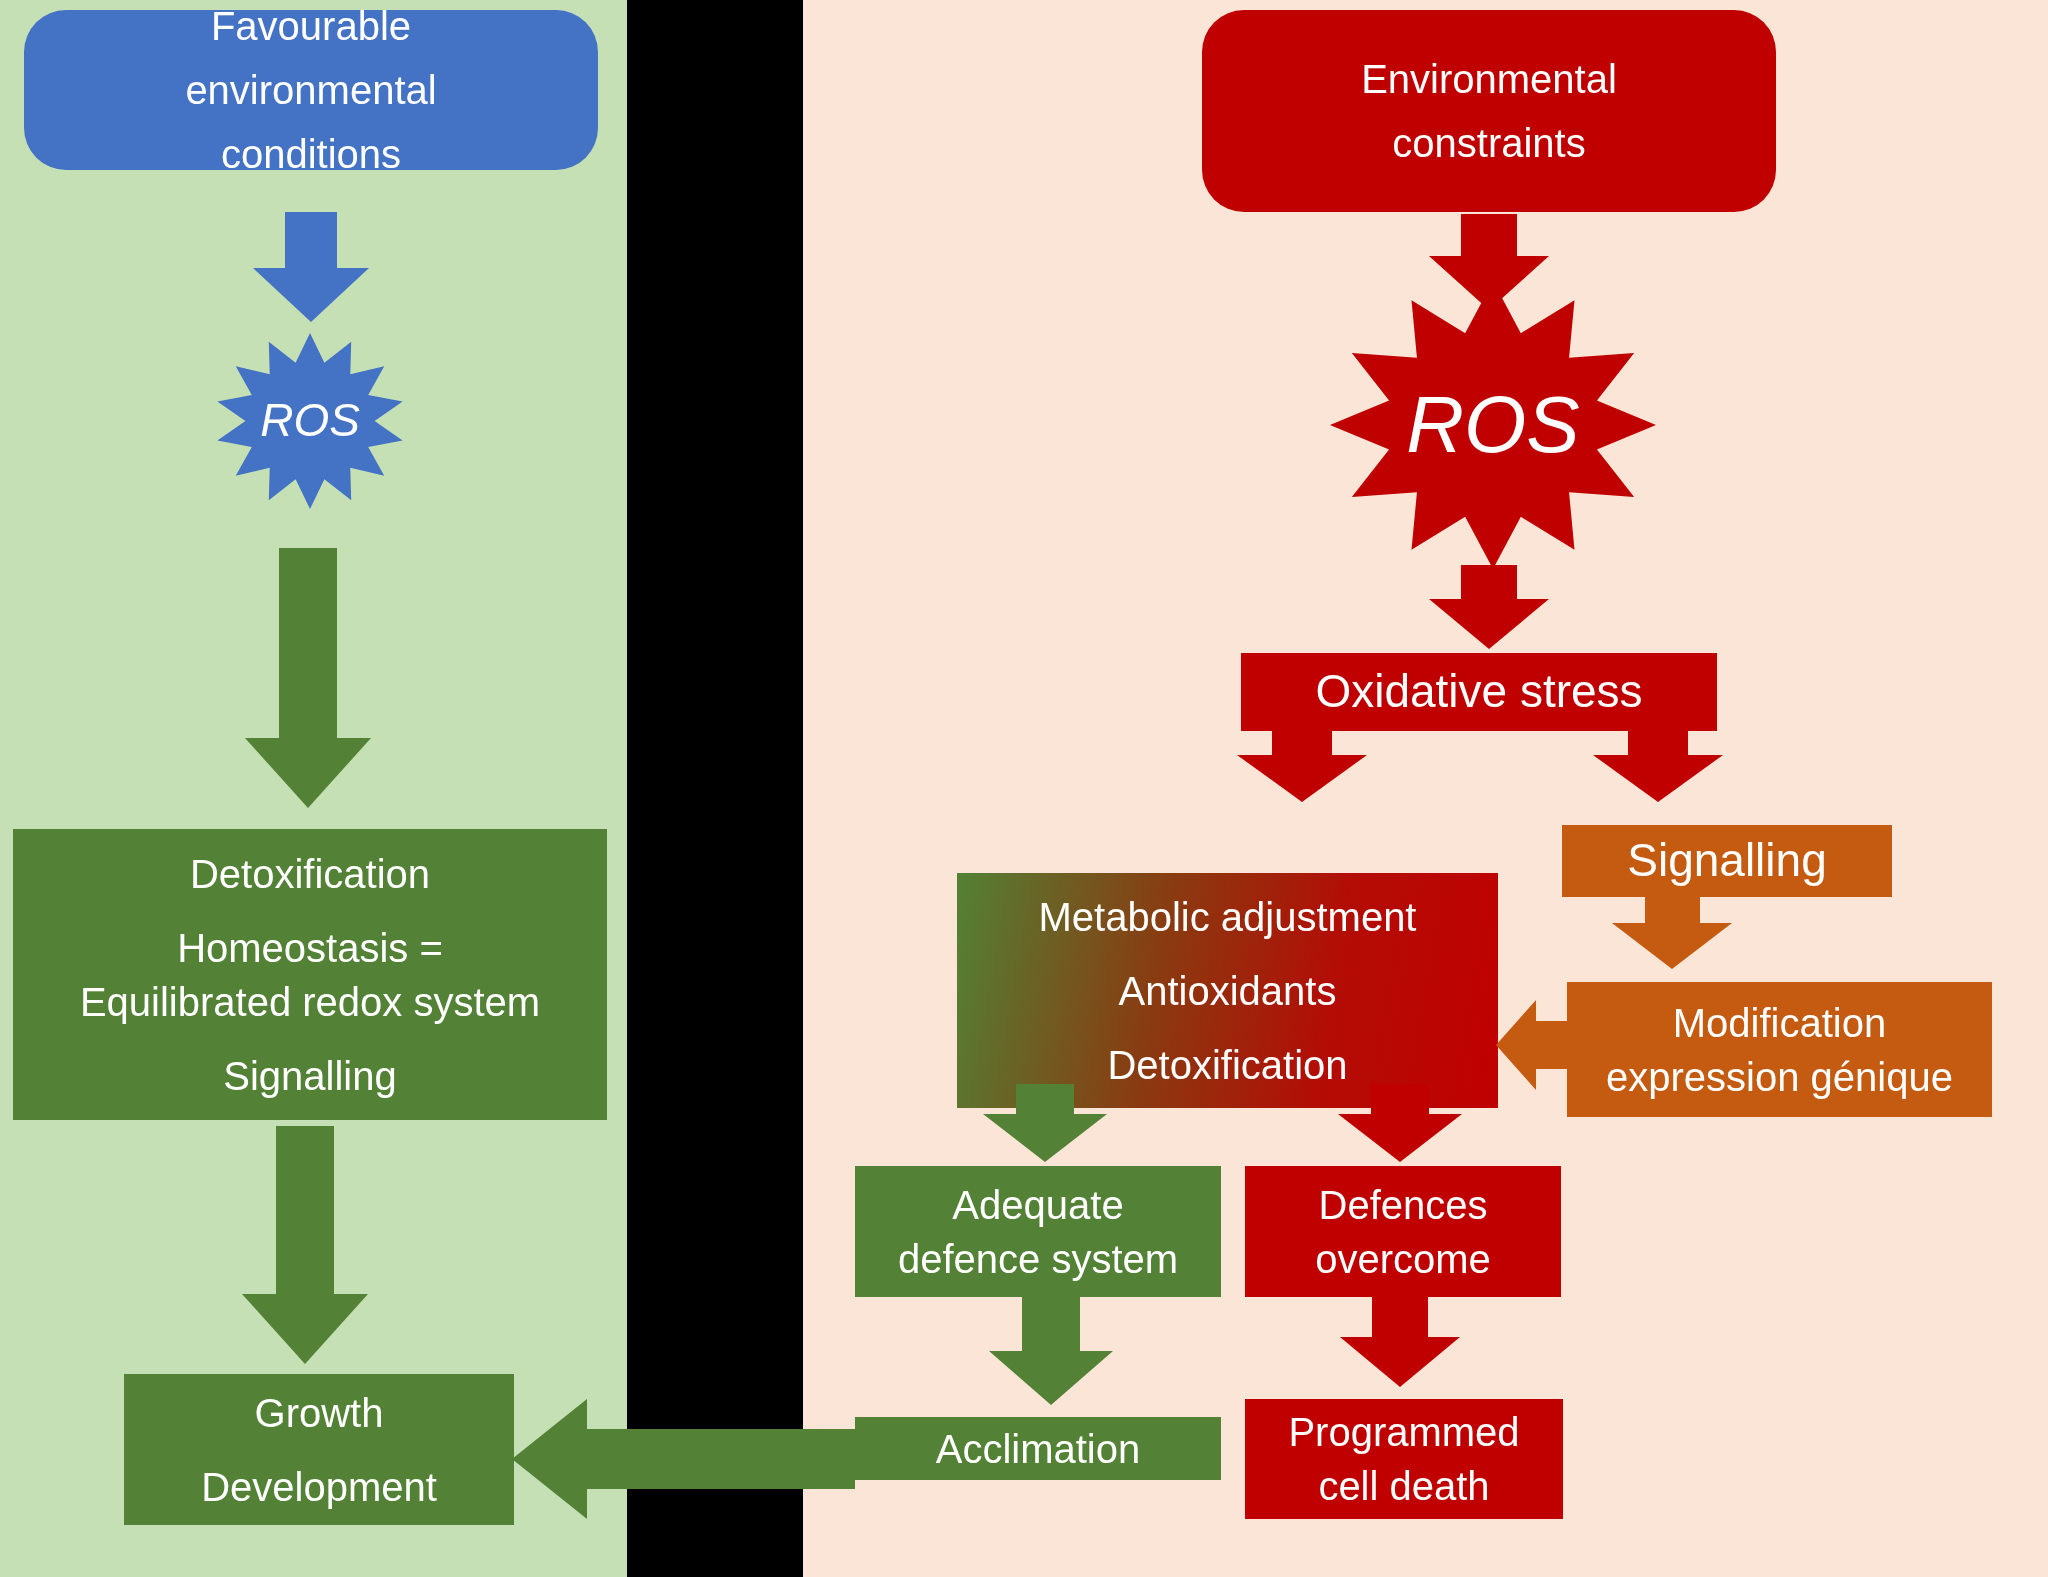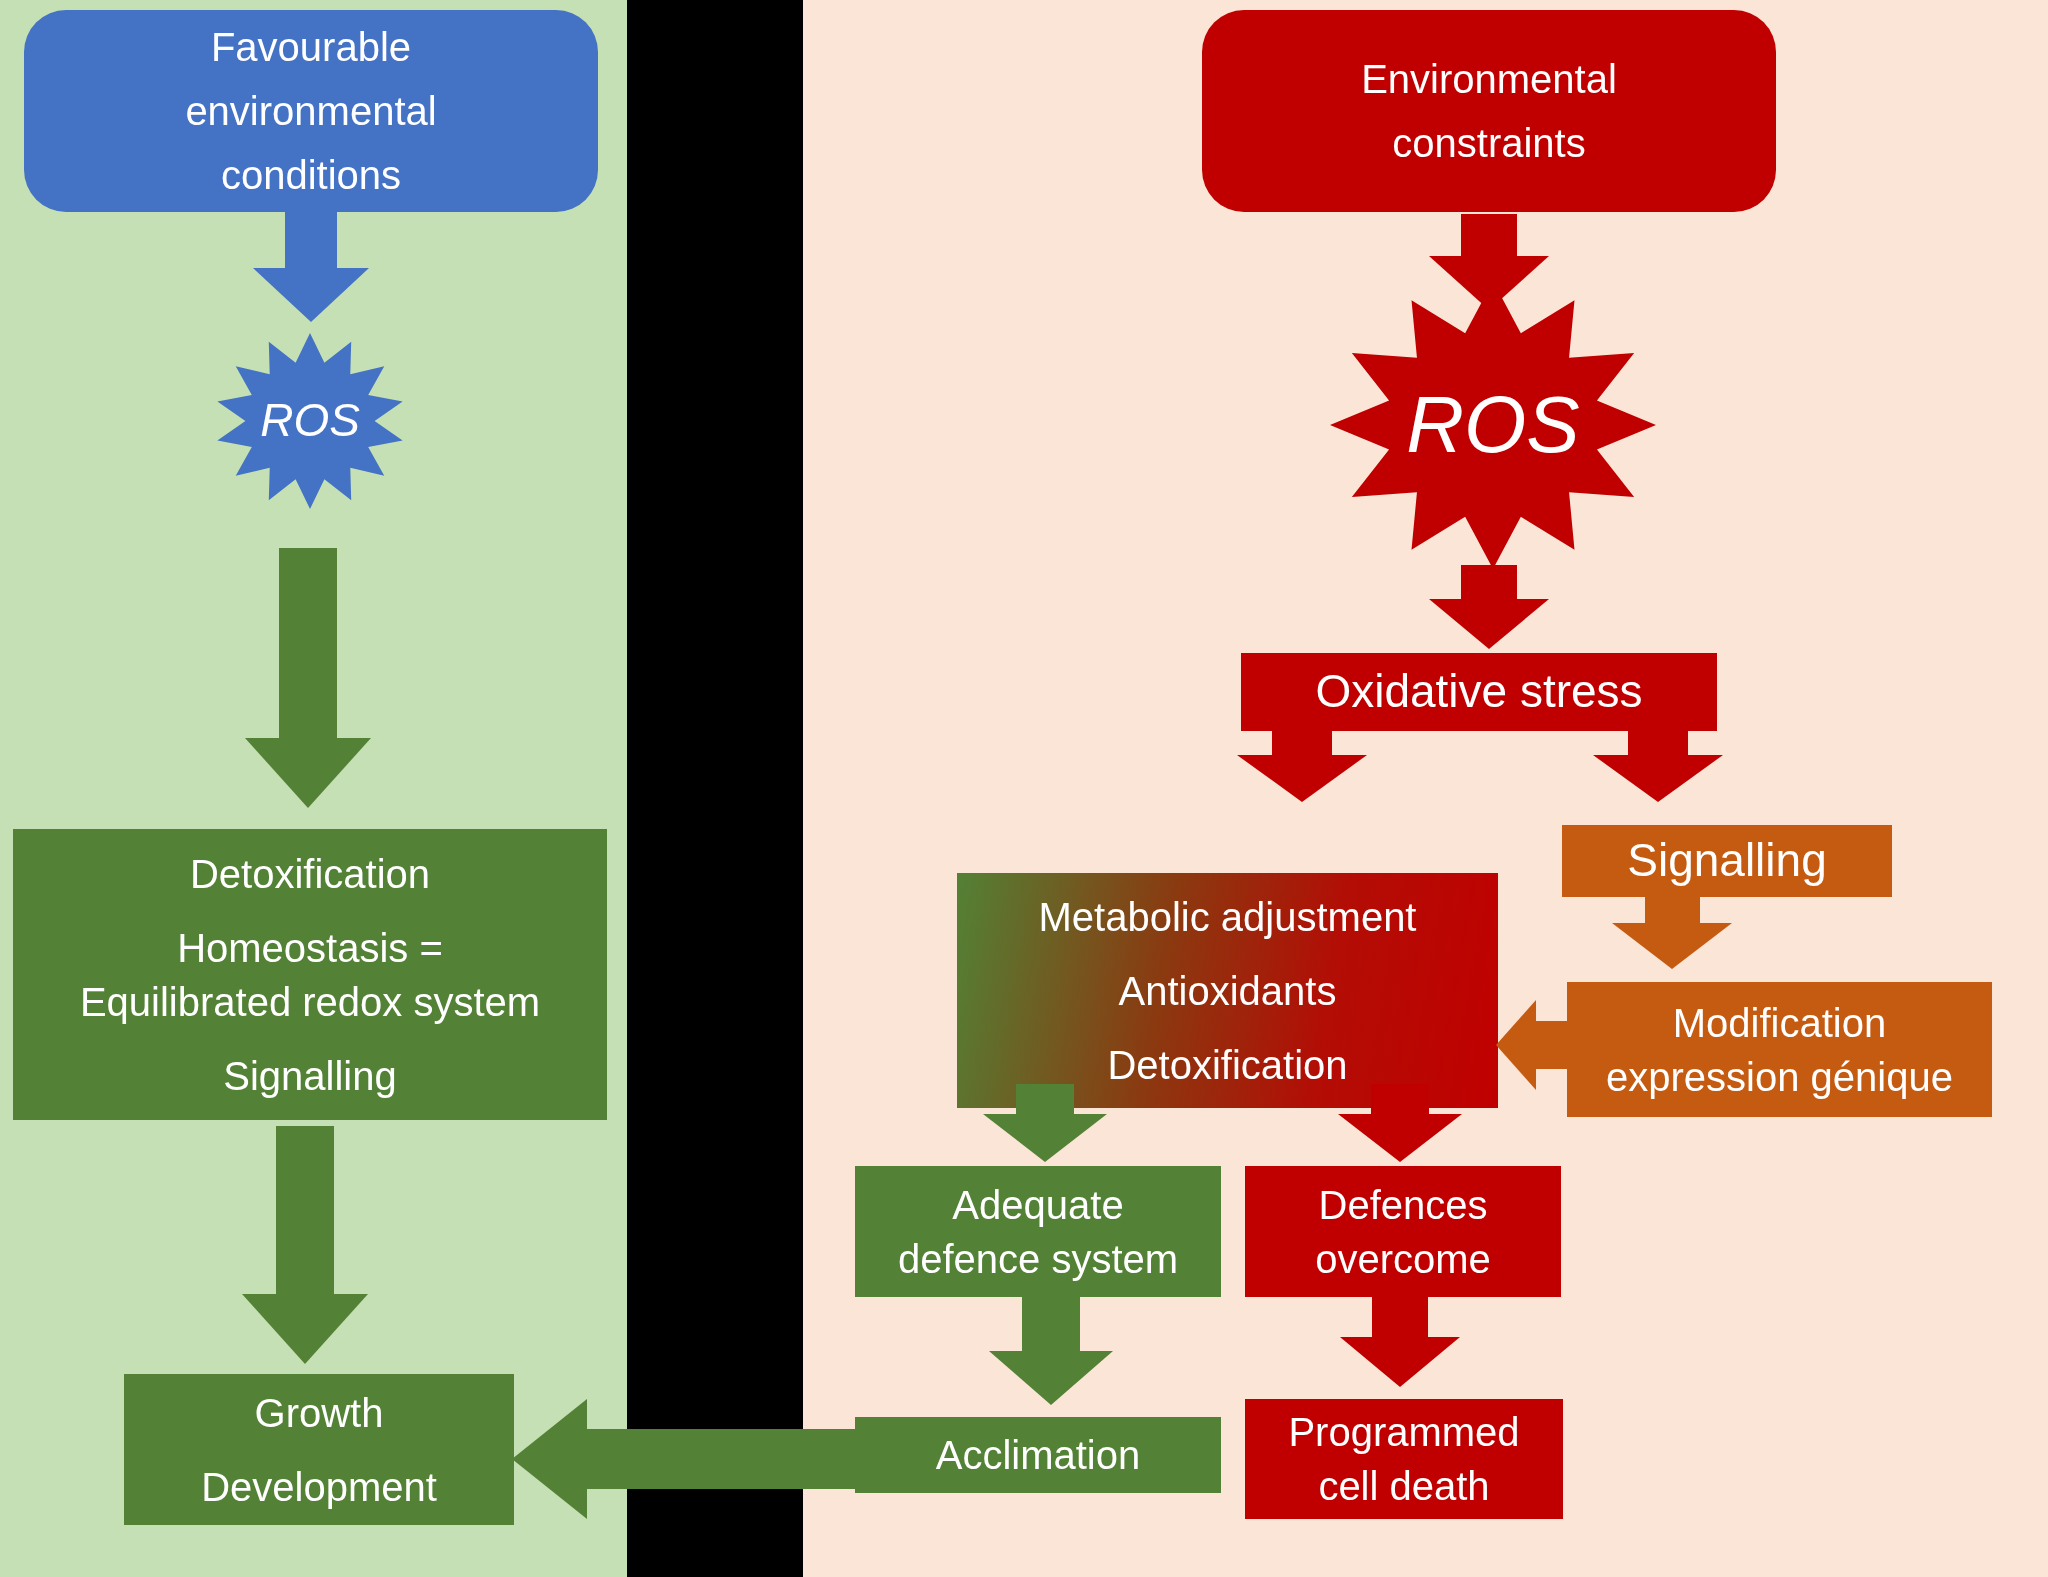--- a/index.html
+++ b/index.html
@@ -56,21 +56,21 @@
   .arr-left .stem { width:var(--l); height:var(--t); background:var(--c); }
 </style>
 </head>
 <body>
 
 <div class="canvas">
 
   <div class="panel panel-left"></div>
   <div class="panel panel-right"></div>
 
-  <div class="box blue round" style="left:24px; top:10px; width:574px; height:202px;">
+  <div class="box blue round" style="left:24px; top:10px; width:574px; height:160px;">
     <div class="ln">Favourable</div>
     <div class="ln">environmental</div>
     <div class="ln">conditions</div>
   </div>
 
   <div class="arr arr-down" style="left:253px; top:212px; --t:52px; --l:56px; --hw:58px; --hl:54px; --c:var(--blue);">
     <div class="stem"></div>
     <div class="head"></div>
   </div>
 
@@ -181,21 +181,21 @@
   <div class="arr arr-down" style="left:989px; top:1297px; --t:58px; --l:54px; --hw:62px; --hl:54px; --c:var(--green);">
     <div class="stem"></div>
     <div class="head"></div>
   </div>
 
   <div class="arr arr-down" style="left:1340px; top:1297px; --t:56px; --l:40px; --hw:60px; --hl:50px; --c:var(--red);">
     <div class="stem"></div>
     <div class="head"></div>
   </div>
 
-  <div class="box green" style="left:855px; top:1417px; width:366px; height:76px;">
+  <div class="box green" style="left:855px; top:1417px; width:366px; height:63px;">
     <div class="ln">Acclimation</div>
   </div>
 
   <div class="box red" style="left:1245px; top:1399px; width:318px; height:120px;">
     <div class="ln">Programmed</div>
     <div class="ln gap-0">cell death</div>
   </div>
 
   <div class="arr arr-left" style="left:512px; top:1399px; --t:60px; --l:268px; --hw:60px; --hl:75px; --c:var(--green);">
     <div class="head"></div>

